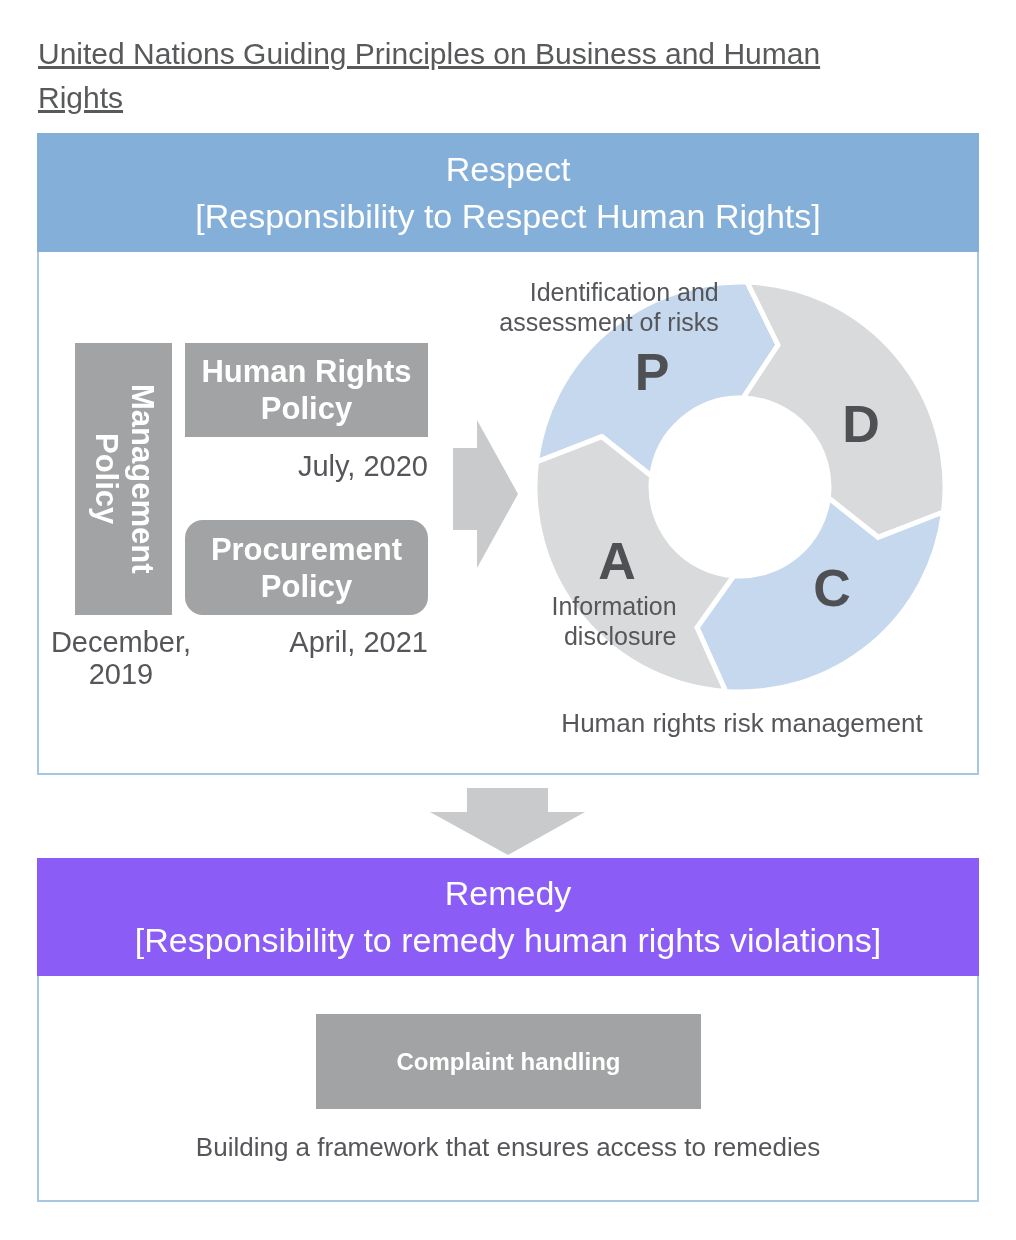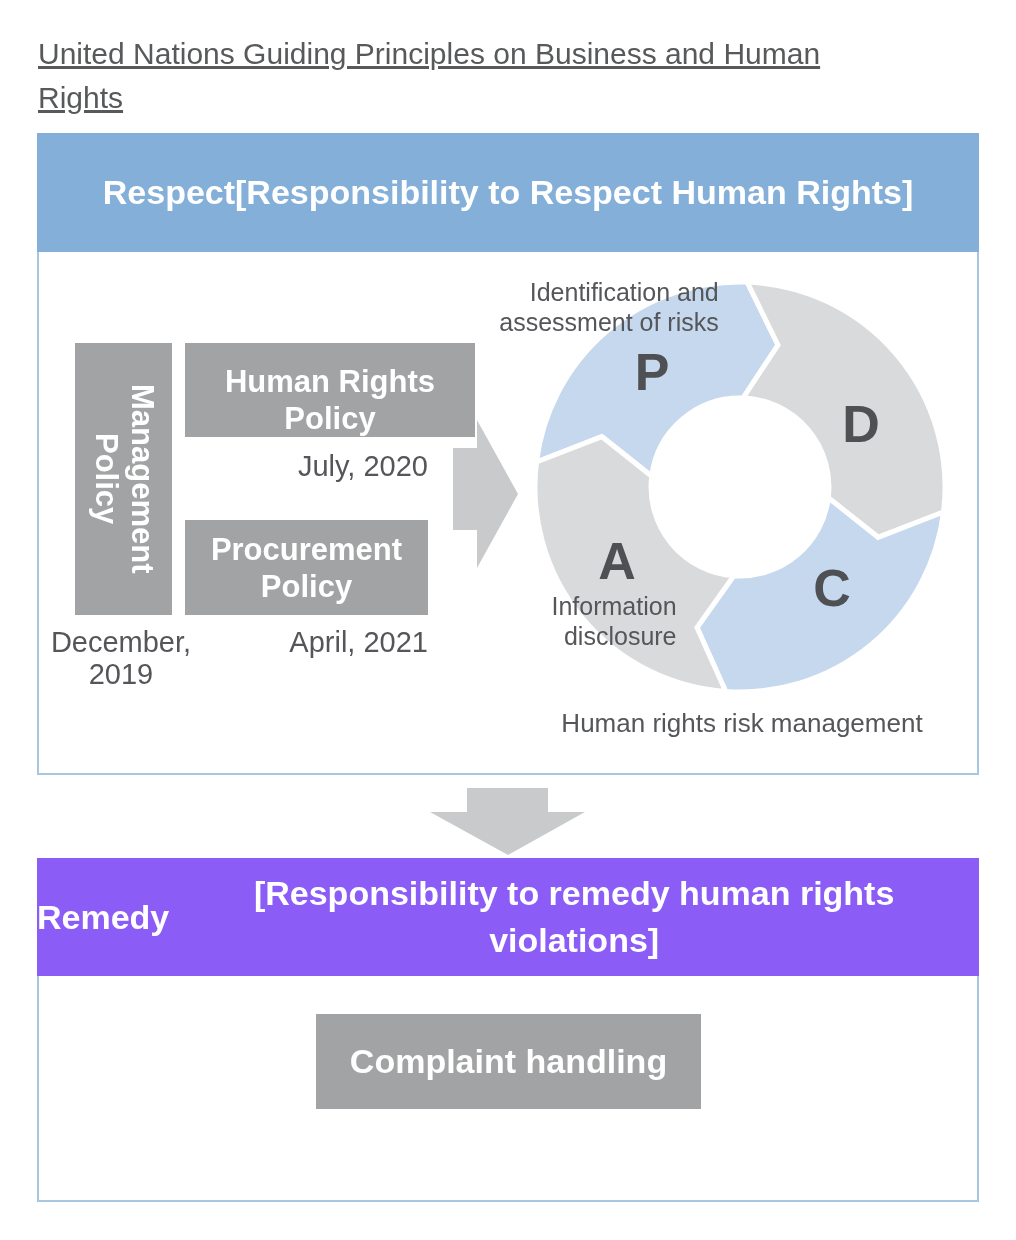--- a/index.html
+++ b/index.html
@@ -18,37 +18,37 @@
   }
   .panel {
     box-sizing: border-box;
     border: 2px solid #A6C6E2;
     background: #fff;
   }
   .panel-respect { left: 37px; top: 133px; width: 942px; height: 642px; }
   .panel-remedy  { left: 37px; top: 858px; width: 942px; height: 344px; }
   .panel-header {
     left: 37px; width: 942px;
-    display: flex; align-items: center; justify-content: center;
-    color: #fff; font-size: 34px; line-height: 47px; text-align: center; font-weight: bold;
+    display: flex; flex-direction: column; align-items: center; justify-content: center;
+    color: #fff; font-size: 34px; line-height: 47px; text-align: center;
   }
   .header-respect { top: 133px; height: 119px; }
   .header-remedy  { top: 858px; height: 118px; }
   .gray-box {
     display: flex; align-items: center; justify-content: center;
     color: #fff; text-align: center;
     font-size: 31px; line-height: 37px; font-weight: 700;
   }
   .box-management { left: 75px;  top: 343px; width: 97px;  height: 272px; }
   .v-text { writing-mode: vertical-rl; white-space: pre-line; line-height: 36px; }
-  .box-humanrights { left: 185px; top: 343px; width: 290px; height: 94px; align-items: flex-end; }
+  .box-humanrights { left: 185px; top: 343px; width: 243px; height: 94px; }
   .box-procurement { left: 185px; top: 520px; width: 243px; height: 95px; }
   .box-complaint {
     left: 316px; top: 1014px; width: 385px; height: 95px;
-    font-size: 34px;
+    font-size: 24px;
   }
   .date {
     font-size: 29px; line-height: 32px; color: #55565A; white-space: pre-line;
   }
   .date-july  { left: 185px; top: 450px; width: 243px; text-align: right; }
   .date-april { left: 185px; top: 626px; width: 243px; text-align: right; }
   .date-december { left: 46px; top: 626px; width: 150px; text-align: center; }
   .pdca-label {
     transform: translateX(-50%);
     font-size: 25px; line-height: 30px; color: #55565A;
@@ -82,21 +82,21 @@
   </div>
 
   <div class="abs gray-box box-management" style="background: rgb(162, 163, 164);">
     <span class="v-text">Management
 Policy</span>
   </div>
   <div class="abs gray-box box-humanrights" style="background: rgb(162, 163, 164);">
     <span style="white-space: pre-line;">Human Rights
 Policy</span>
   </div>
-  <div class="abs gray-box box-procurement" style="background: rgb(162, 163, 164);">
+  <div class="abs gray-box box-procurement" style="background: rgb(162, 163, 164); border-radius: 18px;">
     <span style="white-space: pre-line;">Procurement
 Policy</span>
   </div>
 
   <div class="abs date date-july">July, 2020</div>
   <div class="abs date date-april">April, 2021</div>
   <div class="abs date date-december">December,
 2019</div>
 
   <svg class="abs" style="left:450px; top:415px;" width="72" height="158" viewBox="450 415 72 158">
@@ -129,14 +129,15 @@
   <section class="abs panel panel-remedy"></section>
   <div class="abs panel-header header-remedy" style="background: #8b5cf6;">
     <div>Remedy</div>
     <div>[Responsibility to remedy human rights violations]</div>
   </div>
 
   <div class="abs gray-box box-complaint" style="background: rgb(162, 163, 164);">
     <span>Complaint handling</span>
   </div>
 
+  <div class="abs remedy-caption">Building a framework that ensures access to remedies</div>
 
 </div>
 
 </body></html>

